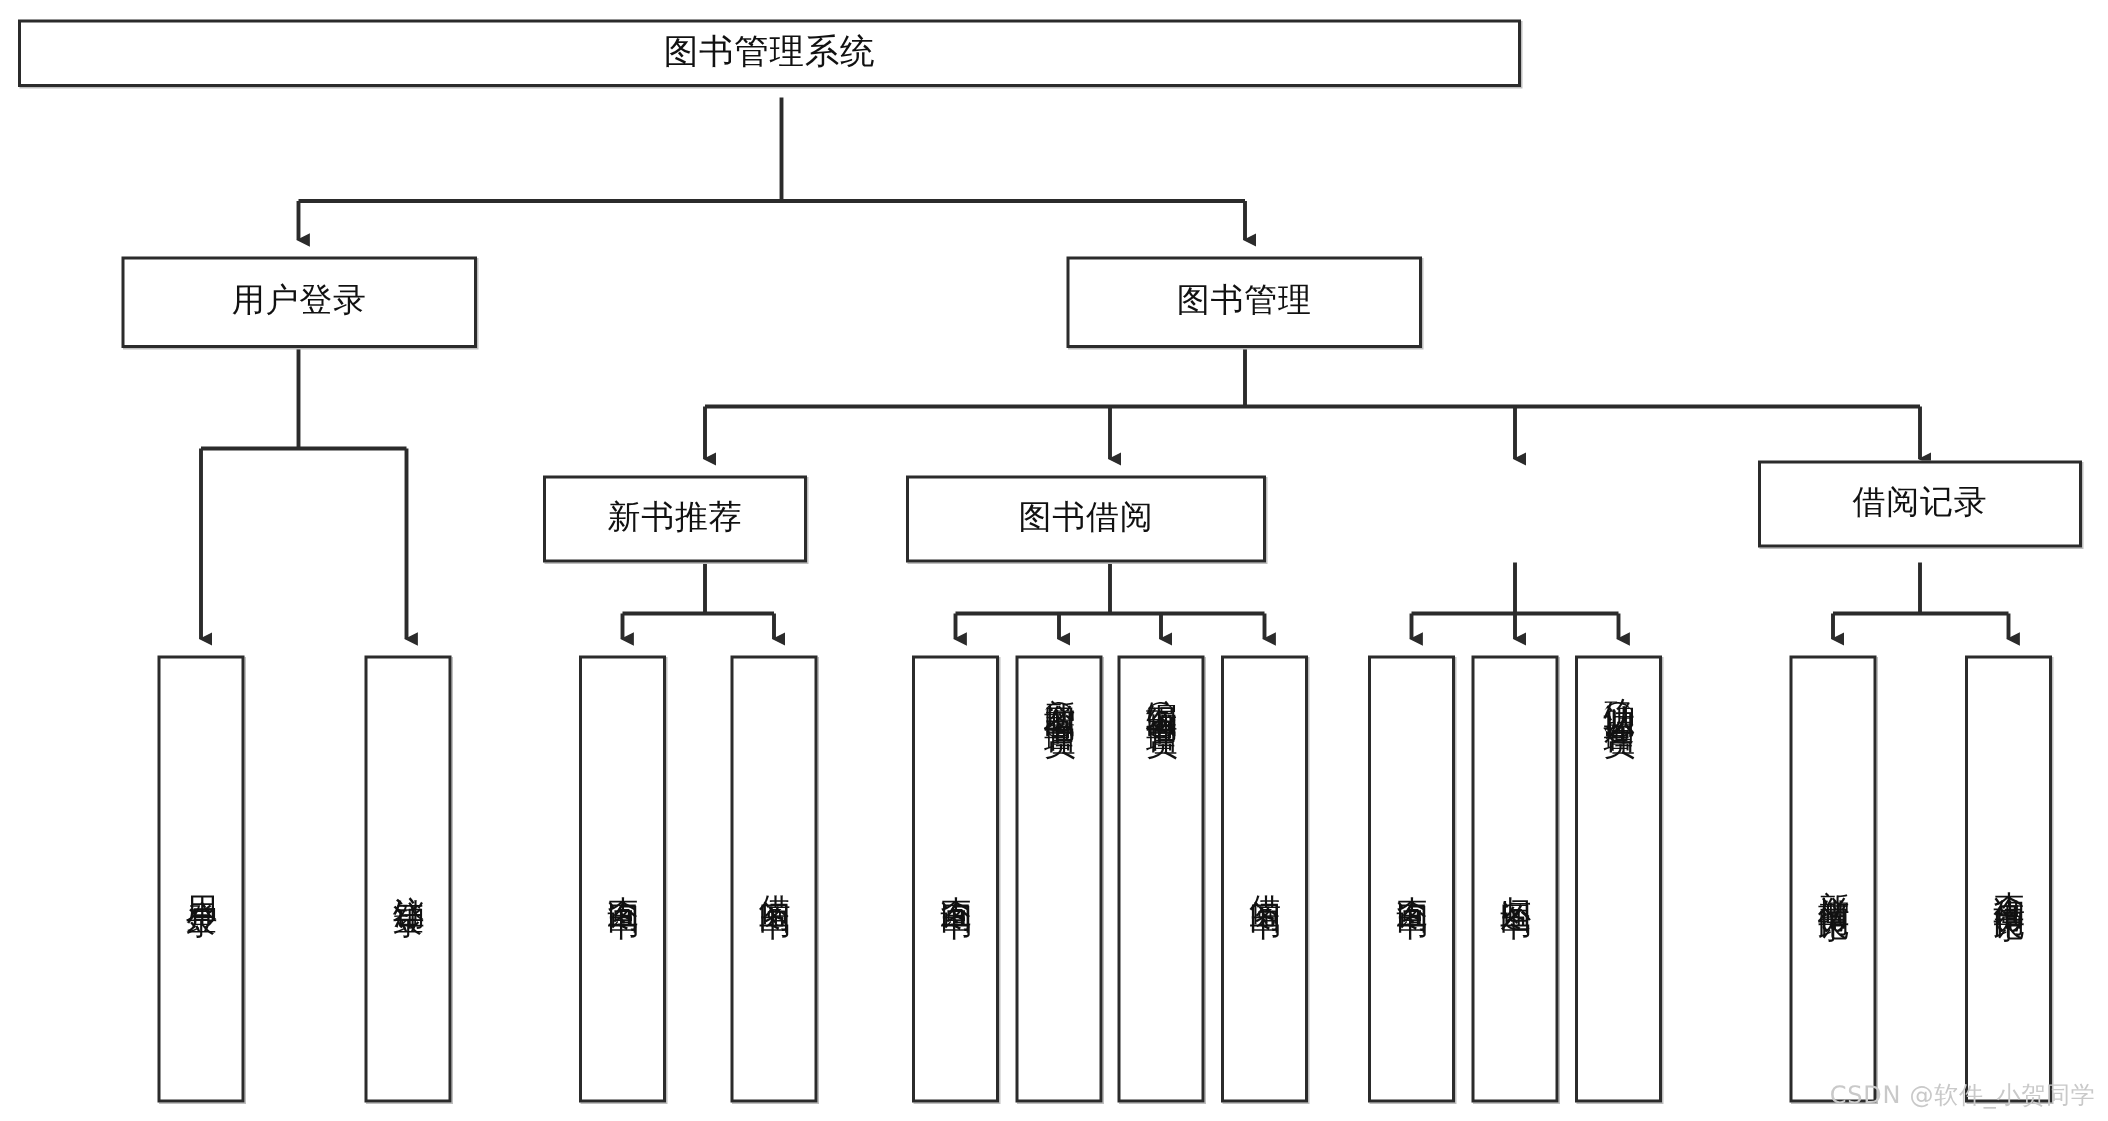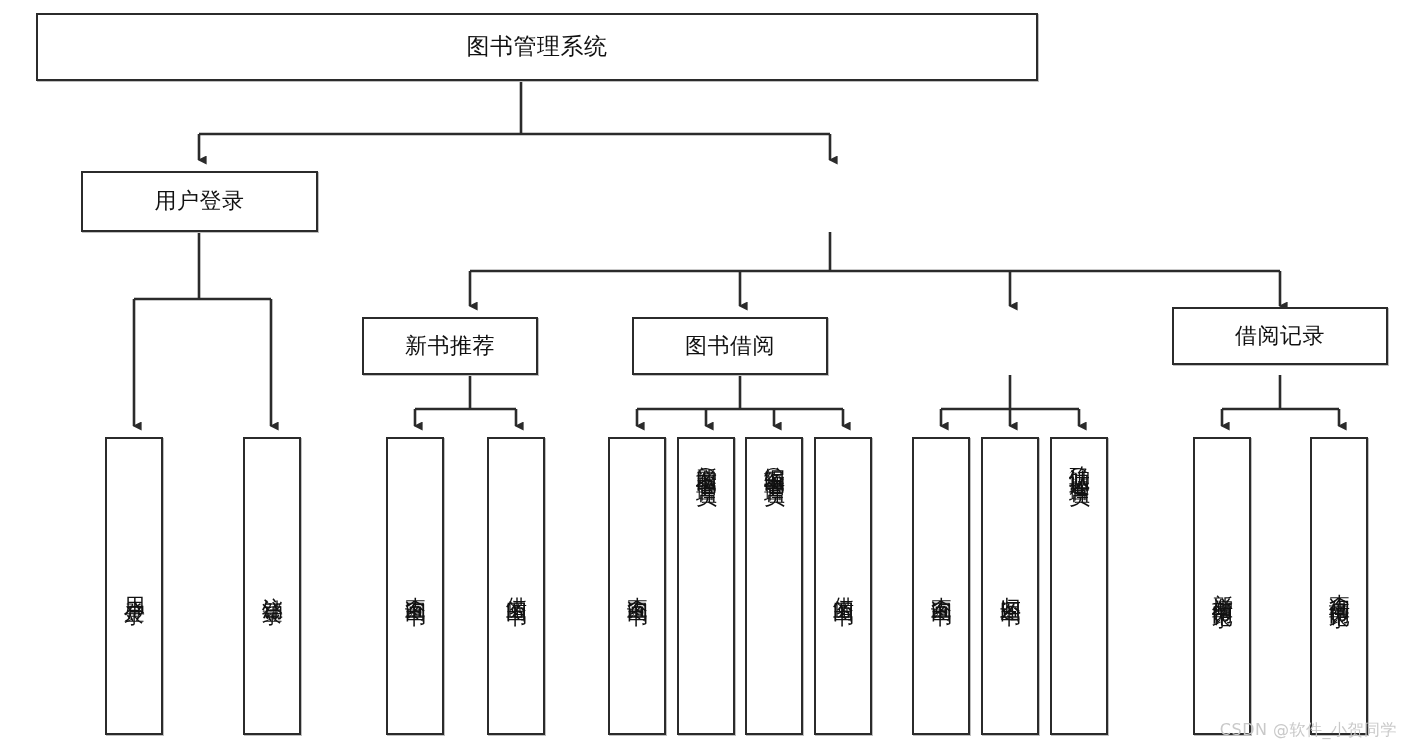--- a/index.html
+++ b/index.html
@@ -131,32 +131,35 @@
       <path d="M 1010,409 L 1010,426" marker-end="url(#arrowhead)"></path>
       <path d="M 1079,409 L 1079,426" marker-end="url(#arrowhead)"></path>
 
       <path d="M 1280,375 L 1280,409"></path>
       <path d="M 1222,409 L 1339,409"></path>
       <path d="M 1222,409 L 1222,426" marker-end="url(#arrowhead)"></path>
       <path d="M 1339,409 L 1339,426" marker-end="url(#arrowhead)"></path>
     </g>
   </svg>
 
-  <div class="node horiz root" style="left:36px; top:13px; width:1002px; height:68px;">
+  <div class="node horiz root" style="left:12px; top:13px; width:1002px; height:45px;">
     <span class="node-label">图书管理系统</span>
   </div>
 
   <div class="node horiz" style="left:81px; top:171px; width:237px; height:61px;">
     <span class="node-label">用户登录</span>
   </div>
+  <div class="node horiz" style="left:711px; top:171px; width:237px; height:61px;">
+    <span class="node-label">图书管理</span>
+  </div>
 
   <div class="node horiz" style="left:362px; top:317px; width:176px; height:58px;">
     <span class="node-label">新书推荐</span>
   </div>
-  <div class="node horiz" style="left:632px; top:317px; width:196px; height:58px;">
+  <div class="node horiz" style="left:604px; top:317px; width:240px; height:58px;">
     <span class="node-label">图书借阅</span>
   </div>
   <div class="node horiz" style="left:1172px; top:307px; width:216px; height:58px;">
     <span class="node-label">借阅记录</span>
   </div>
 
   <div class="node vert shortlabel" style="left:105px; top:437px; width:58px; height:298px;">
     <span class="node-label">用户登录</span>
   </div>
   <div class="node vert shortlabel" style="left:243px; top:437px; width:58px; height:298px;">

